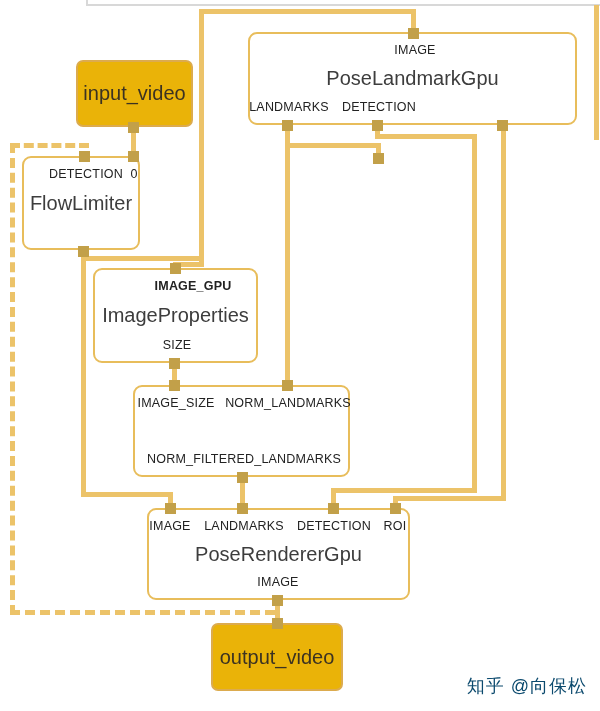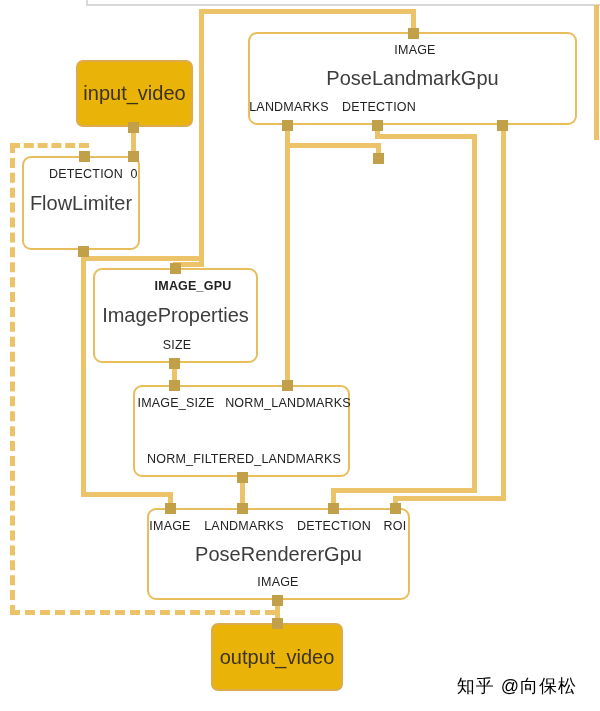--- a/index.html
+++ b/index.html
@@ -15,22 +15,22 @@
   .node-title{font-size:20px;color:#3d3d3d;white-space:nowrap;}
   .node.packet .node-title{color:#3b3222;}
   .port-label{
     position:absolute;transform:translateX(-50%);
     font-size:12.5px;letter-spacing:.2px;color:#222222;white-space:nowrap;
   }
   .port-label.top{top:9px;}
   .port-label.bottom{bottom:9px;}
   .port{position:absolute;width:11px;height:11px;background:#c2a049;}
   .watermark{
-    position:absolute;top:674px;right:23px;
-    font-size:18px;color:#000000;letter-spacing:1px;white-space:nowrap;
+    position:absolute;top:674px;right:13px;
+    font-size:18px;color:#0c4a6e;letter-spacing:1px;white-space:nowrap;
   }
 </style>
 </head>
 <body>
 
 <div id="canvas">
   <div class="watermark">知乎 @向保松</div>
 <div class="seg" style="left: 86px; top: 0px; width: 2px; height: 5px; background: rgb(216, 216, 216);"></div>
     <div class="seg" style="left: 86px; top: 4px; width: 514px; height: 2px; background: rgb(216, 216, 216);"></div>
     <div class="seg" style="left: 130.5px; top: 127px; width: 5px; height: 30px; background: rgb(236, 195, 105);"></div>

